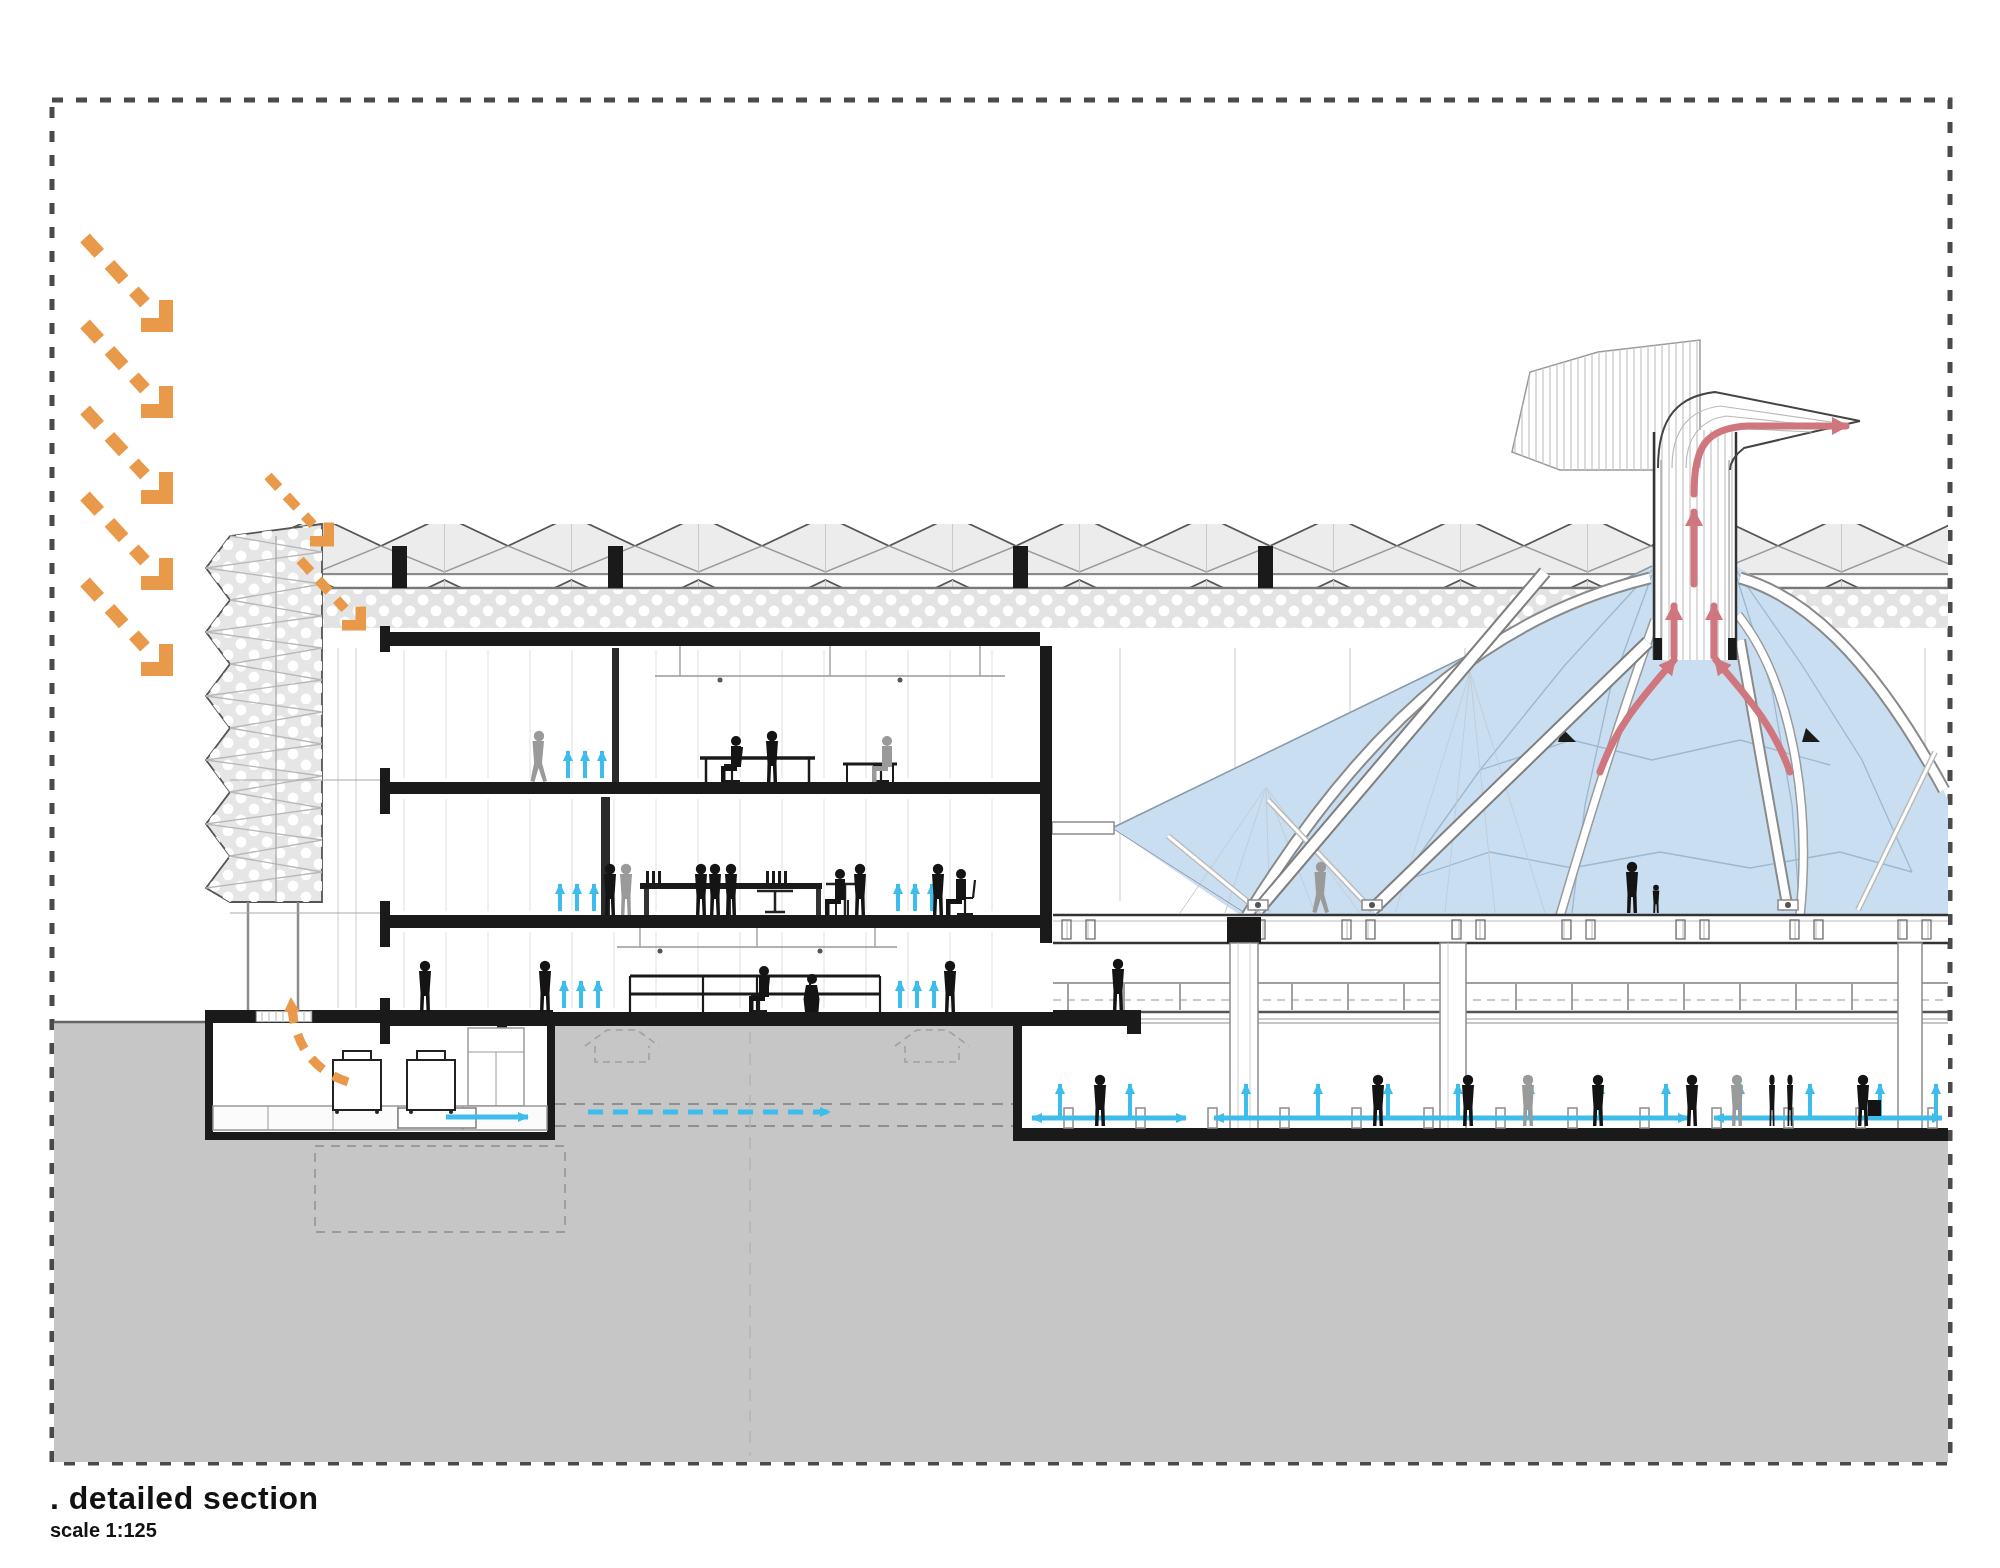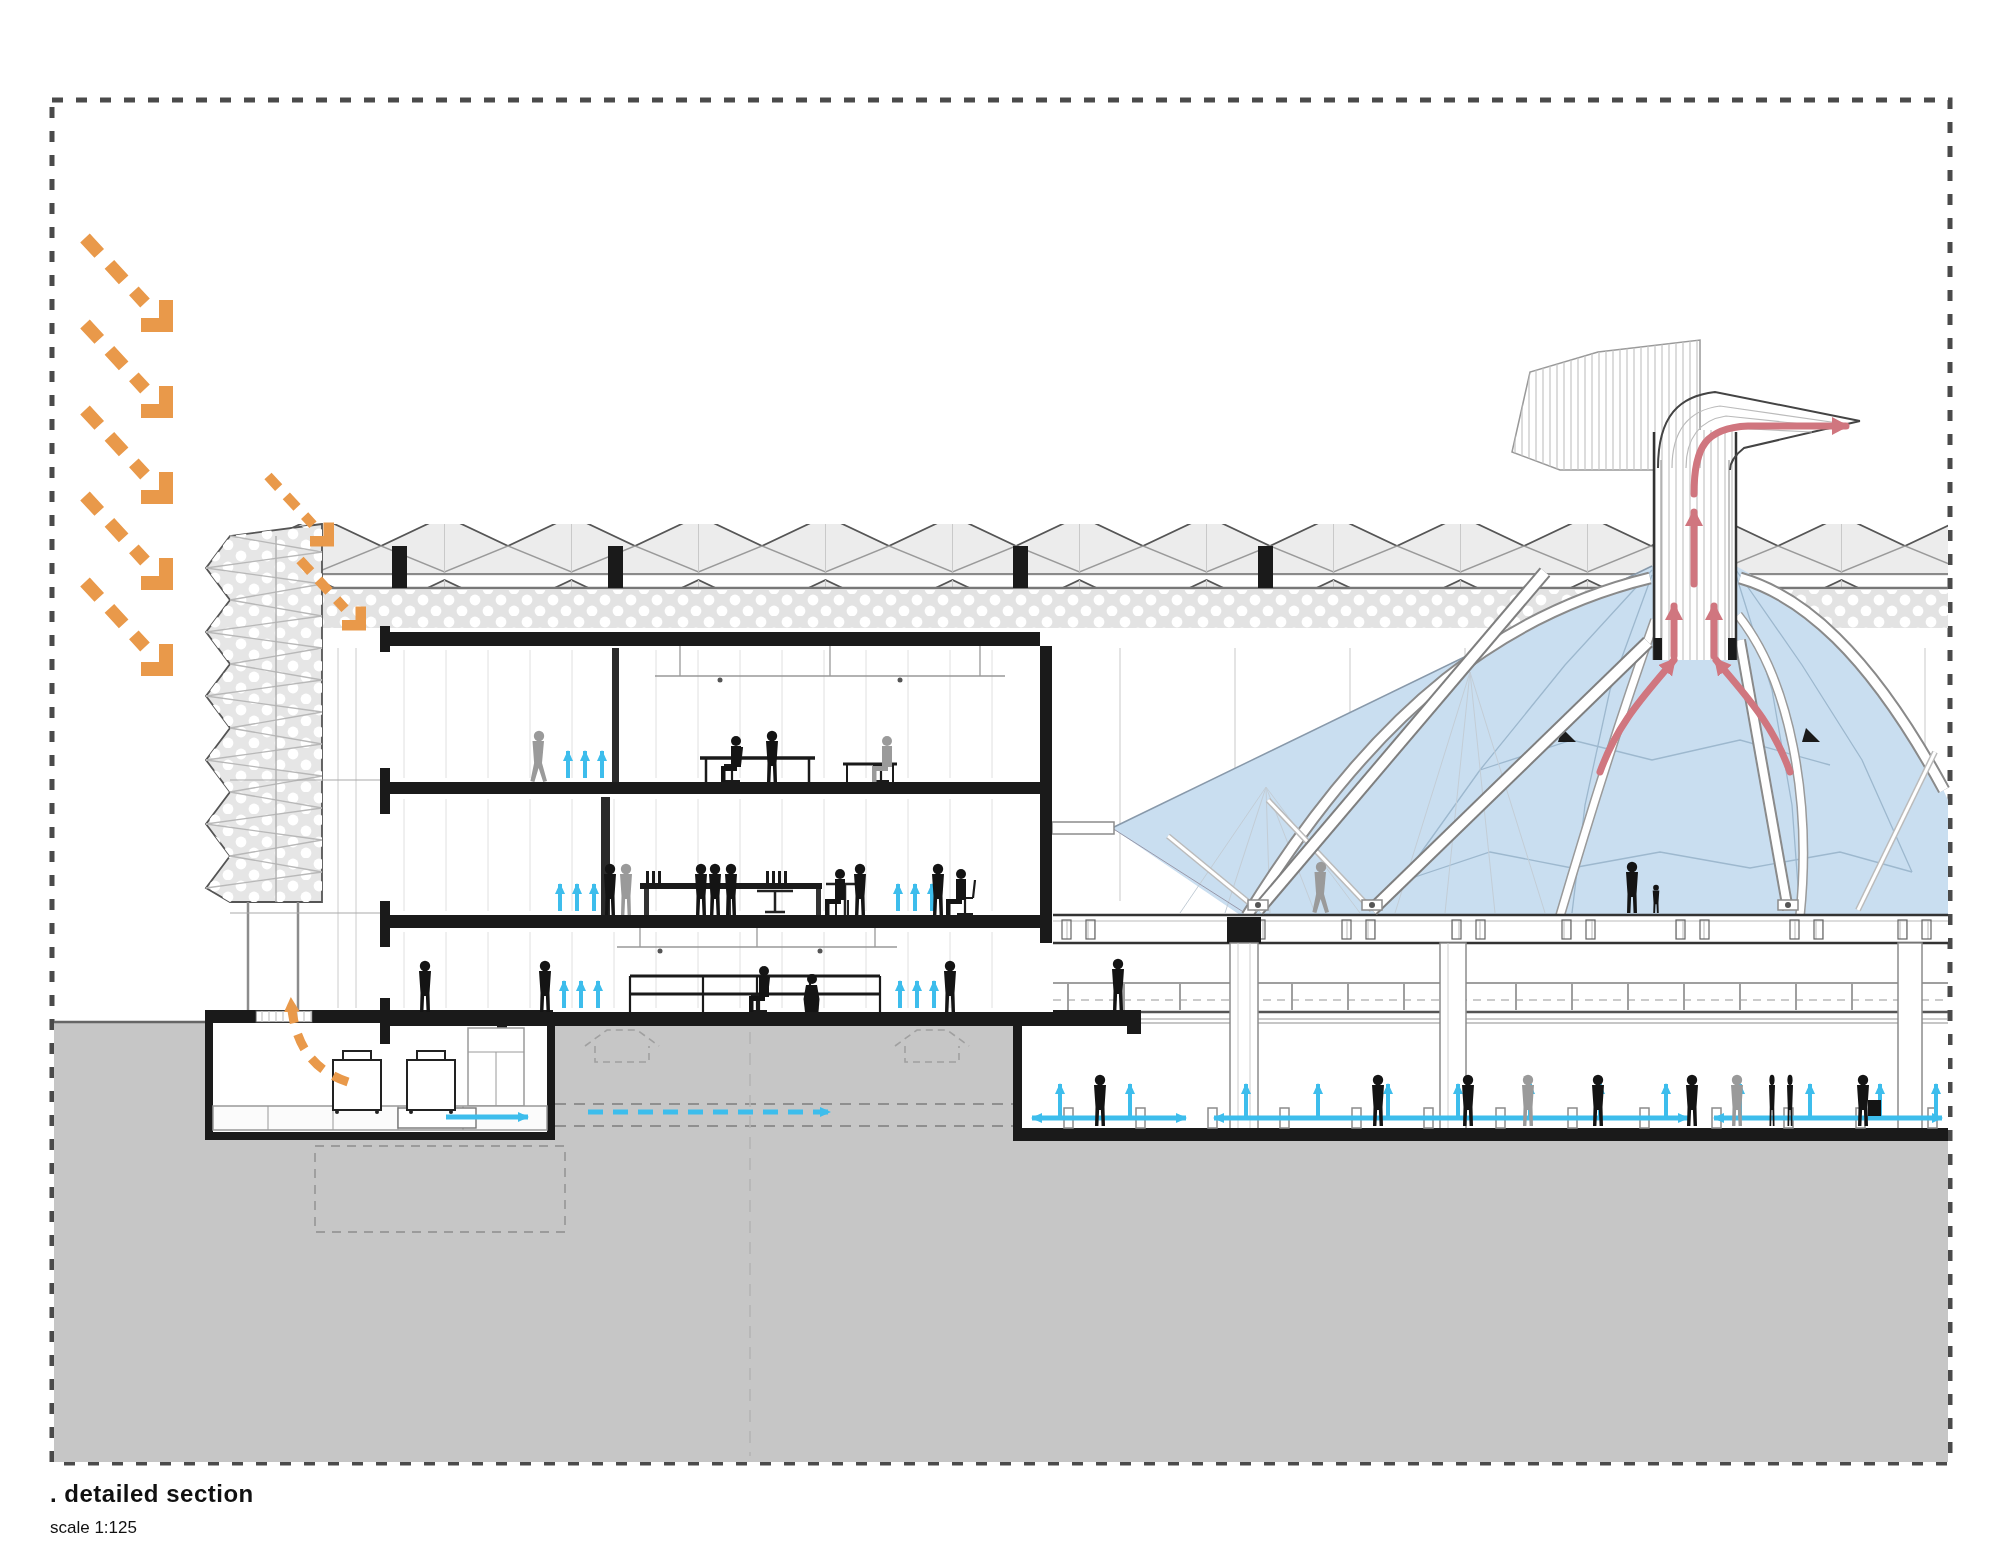--- a/index.html
+++ b/index.html
@@ -12,22 +12,22 @@
   .sil{fill:var(--silhouette-black,#141414);}
   .silg{fill:var(--silhouette-gray,#9a9a9a);}
   .cyl{stroke:var(--flow-cyan,#3dbdec);fill:none;}
   .cyf{fill:var(--flow-cyan,#3dbdec);}
   .pk{stroke:var(--exhaust-pink,#d0767f);fill:none;stroke-linecap:round;}
   .pkf{fill:var(--exhaust-pink,#d0767f);}
   .sunln{stroke:var(--sun-orange,#e9994a);fill:none;}
   .orf{fill:var(--sun-orange,#e9994a);}
   .wout{fill:#ffffff;stroke:#8c8c8c;stroke-width:1.5;}
   .caption{position:absolute;left:50px;top:1480px;color:#111;}
-  .caption .t{font-size:24px;font-weight:bold;letter-spacing:0.5px;}
-  .caption .s{font-size:17px;margin-top:10px;}
+  .caption .t{font-size:32px;font-weight:bold;letter-spacing:0.5px;}
+  .caption .s{font-size:20px;margin-top:2px;font-weight:bold;}
 </style>
 </head>
 <body>
 
 <div class="page">
 
 <svg id="drawing" width="2000" height="1568" viewBox="0 0 2000 1568">
 <defs>
   <pattern id="dots" width="26" height="22" patternUnits="userSpaceOnUse">
     <circle cx="7" cy="6" r="5.4" fill="#ffffff"></circle>

